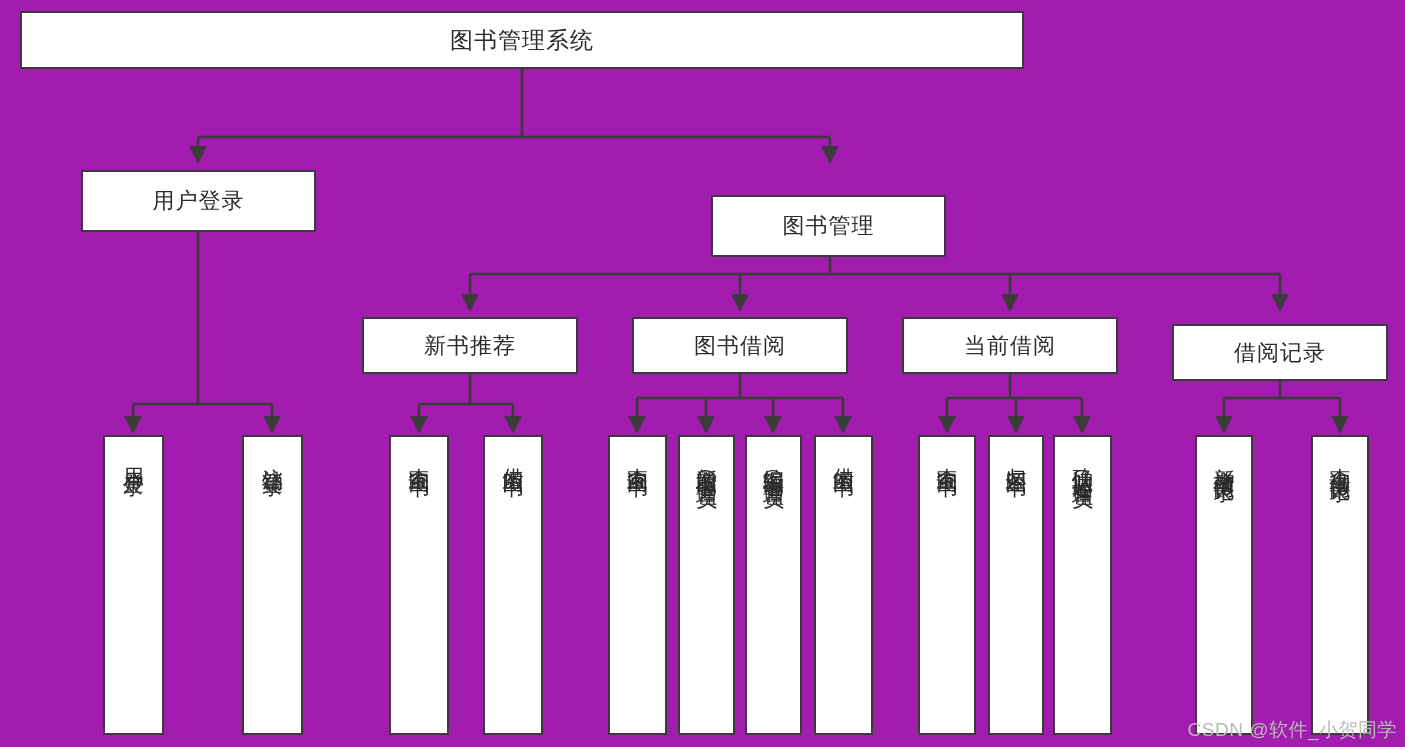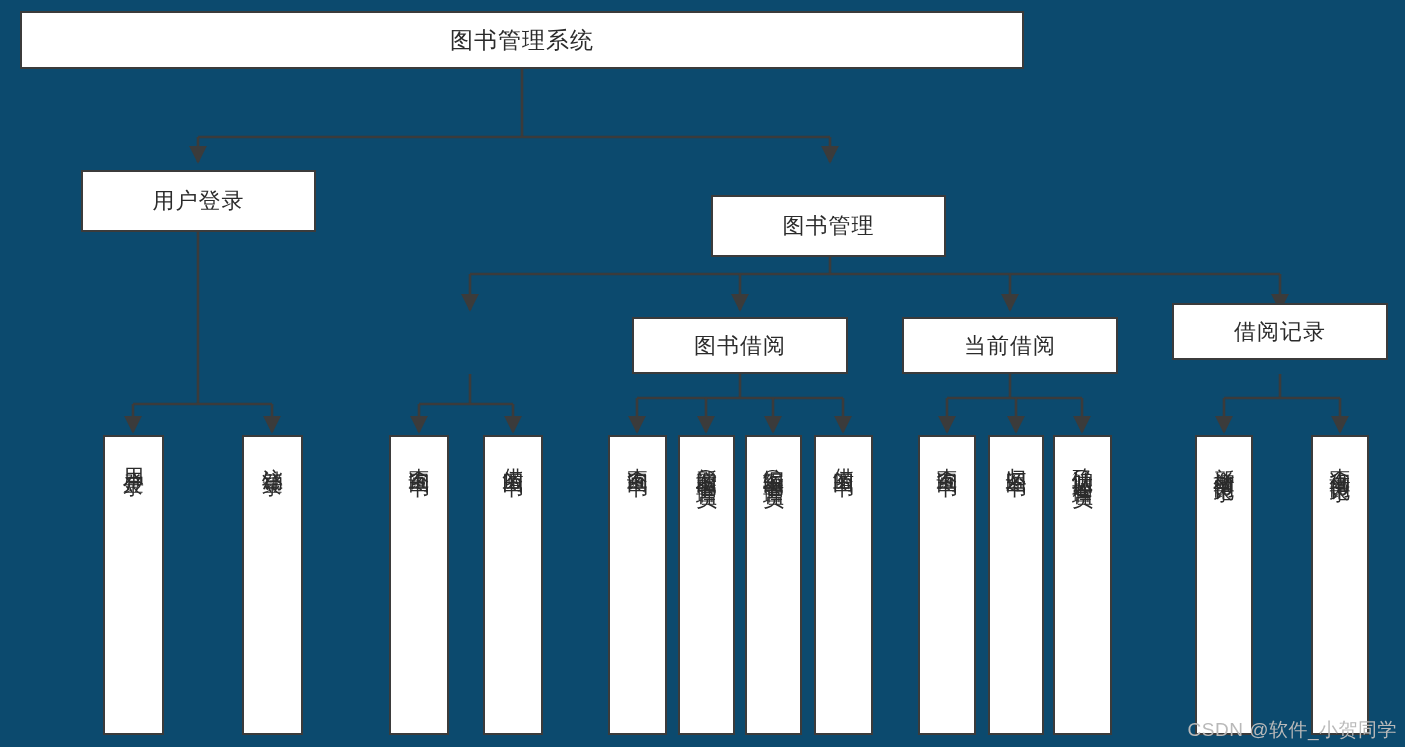--- a/index.html
+++ b/index.html
@@ -7,21 +7,21 @@
     padding: 0;
     background: #ffffff;
   }
   body {
     font-family: "Liberation Sans", "DejaVu Sans", sans-serif;
   }
   #canvas {
     position: relative;
     width: 1405px;
     height: 747px;
-    background: #0c4a6e;
+    background: #a21caf;
     overflow: hidden;
   }
   #wires {
     position: absolute;
     left: 0;
     top: 0;
     width: 1405px;
     height: 747px;
     pointer-events: none;
   }
@@ -119,26 +119,27 @@
       <path d="M 1340 398 L 1340 432" marker-end="url(#arrow)"></path>
     </g>
   </svg>
 
   <div class="node horiz" id="root-node" style="left:20px; top:11px; width:1004px; height:58px;">图书管理系统</div>
 
   <div class="node horiz" style="left:81px; top:170px; width:235px; height:62px;">用户登录</div>
 
   <div class="node horiz" style="left:711px; top:170px; width:235px; height:62px;margin-top:25px;">图书管理</div>
 
+  <div class="node horiz" style="left:362px; top:317px; width:216px; height:57px;">新书推荐</div>
 
   <div class="node horiz" style="left:632px; top:317px; width:216px; height:57px;">图书借阅</div>
 
   <div class="node horiz" style="left:902px; top:317px; width:216px; height:57px;">当前借阅</div>
 
-  <div class="node horiz" style="left:1172px; top:303px; width:216px; height:57px;">借阅记录</div>
+  <div class="node horiz" style="left:1172px; top:324px; width:216px; height:57px;">借阅记录</div>
 
   <div class="node vert" style="left:103px; top:435px; width:61px; height:300px;">
     <span class="vtext">用户登录</span>
   </div>
 
   <div class="node vert" style="left:242px; top:435px; width:61px; height:300px;">
     <span class="vtext">注销登录</span>
   </div>
 
   <div class="node vert" style="left:389px; top:435px; width:60px; height:300px;">

